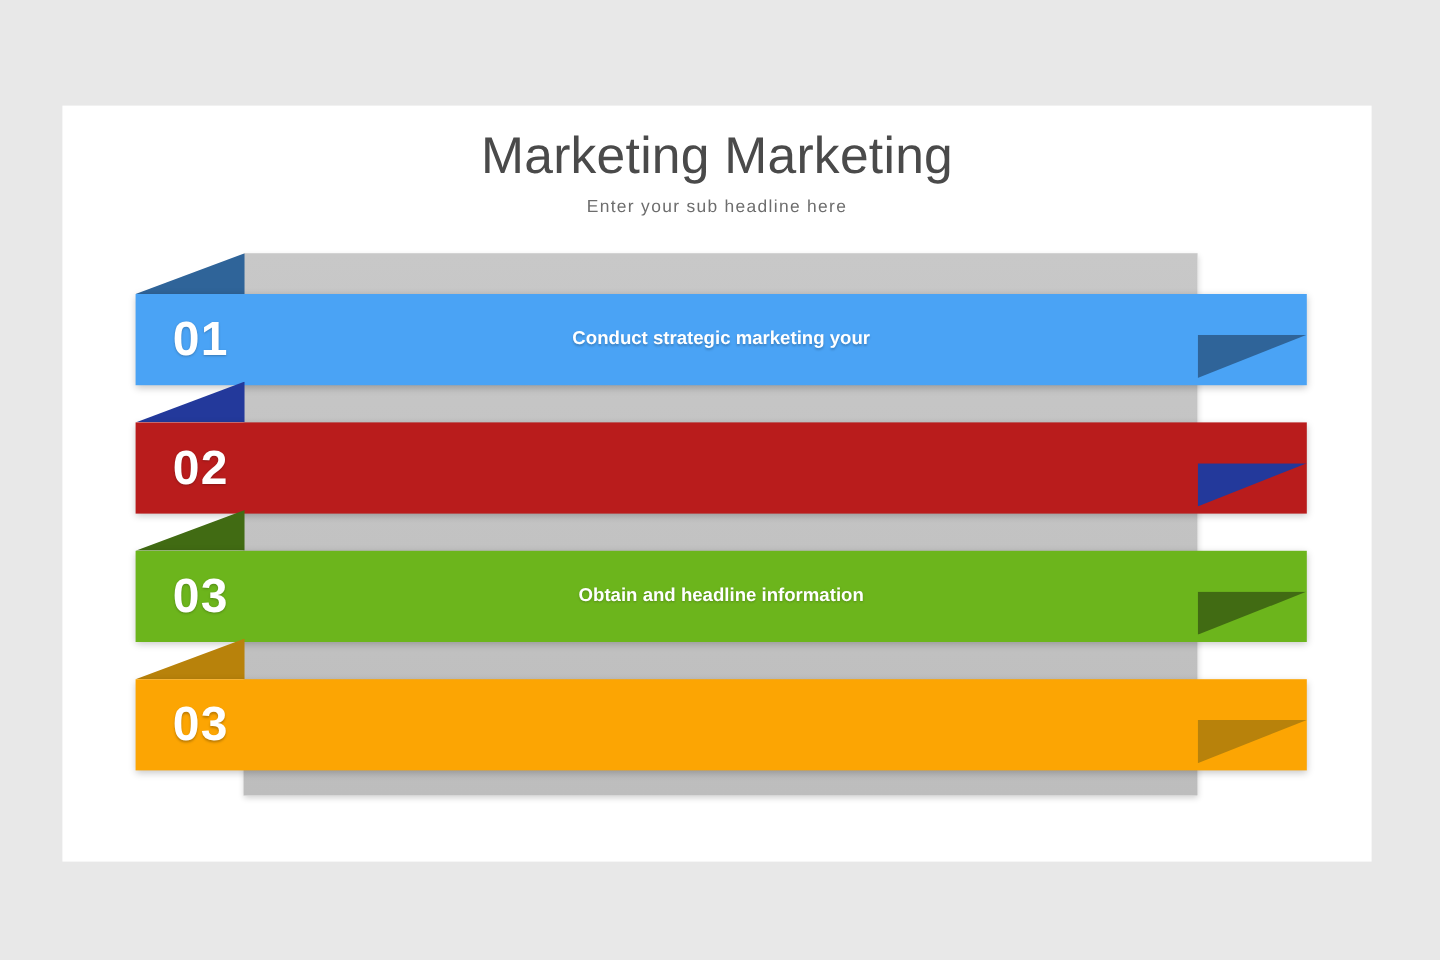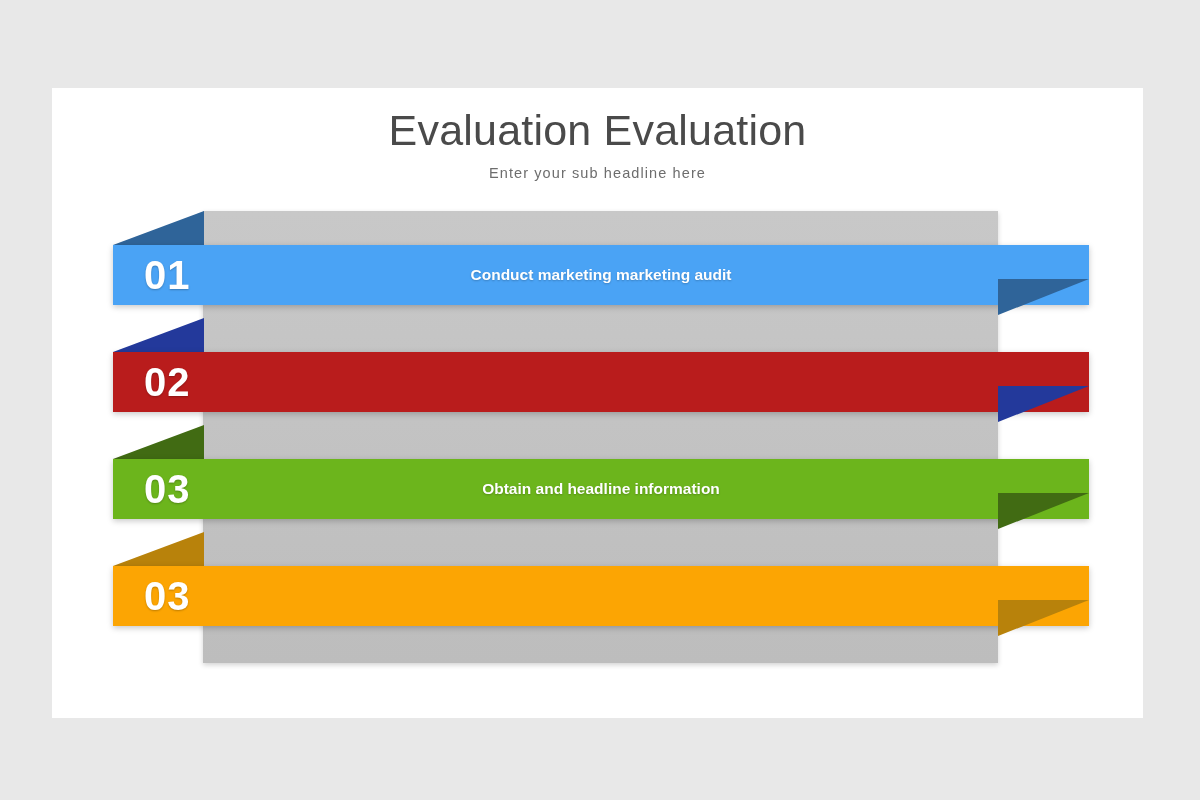--- a/index.html
+++ b/index.html
@@ -83,21 +83,21 @@
     width: 91px;
     height: 36px;
     clip-path: polygon(0 0, 100% 0, 0 100%);
   }
 
   .ribbon-bar {
     position: absolute;
     left: 61px;
     top: 34px;
     width: 976px;
-    height: 60px;
+    height: 76px;
     box-shadow: 0 2px 6px rgba(0,0,0,0.22);
     display: flex;
     align-items: center;
   }
 
   .ribbon-number {
     position: absolute;
     left: 31px;
     top: 50%;
     transform: translateY(-50%);
@@ -120,32 +120,32 @@
     line-height: 1.45;
     text-shadow: 0 1px 2px rgba(0,0,0,0.22);
   }
 </style>
 </head>
 <body>
 
 <div id="slide-card">
 
   <div id="title-block">
-    <div id="page-title">Evaluation Evaluation</div>
+    <div id="page-title">Marketing Marketing</div>
     <div id="page-subtitle">Enter your sub headline here</div>
   </div>
 
   <div id="backing-panel"></div>
 
   <div id="ribbon-list">
       <div class="ribbon-row" style="top: 123px;">
         <div class="fold-left" style="background: rgb(47, 100, 153);"></div>
         <div class="ribbon-bar" style="background: rgb(74, 163, 245);">
           <div class="ribbon-number">01</div>
-          <div class="ribbon-text">Conduct marketing marketing audit</div>
+          <div class="ribbon-text">Conduct strategic marketing your</div>
         </div>
         <div class="fold-right" style="background: rgb(47, 100, 153);"></div>
       </div>
       <div class="ribbon-row" style="top: 230px;">
         <div class="fold-left" style="background: rgb(35, 57, 155);"></div>
         <div class="ribbon-bar" style="background: #b91c1c;">
           <div class="ribbon-number">02</div>
         </div>
         <div class="fold-right" style="background: rgb(35, 57, 155);"></div>
       </div>

